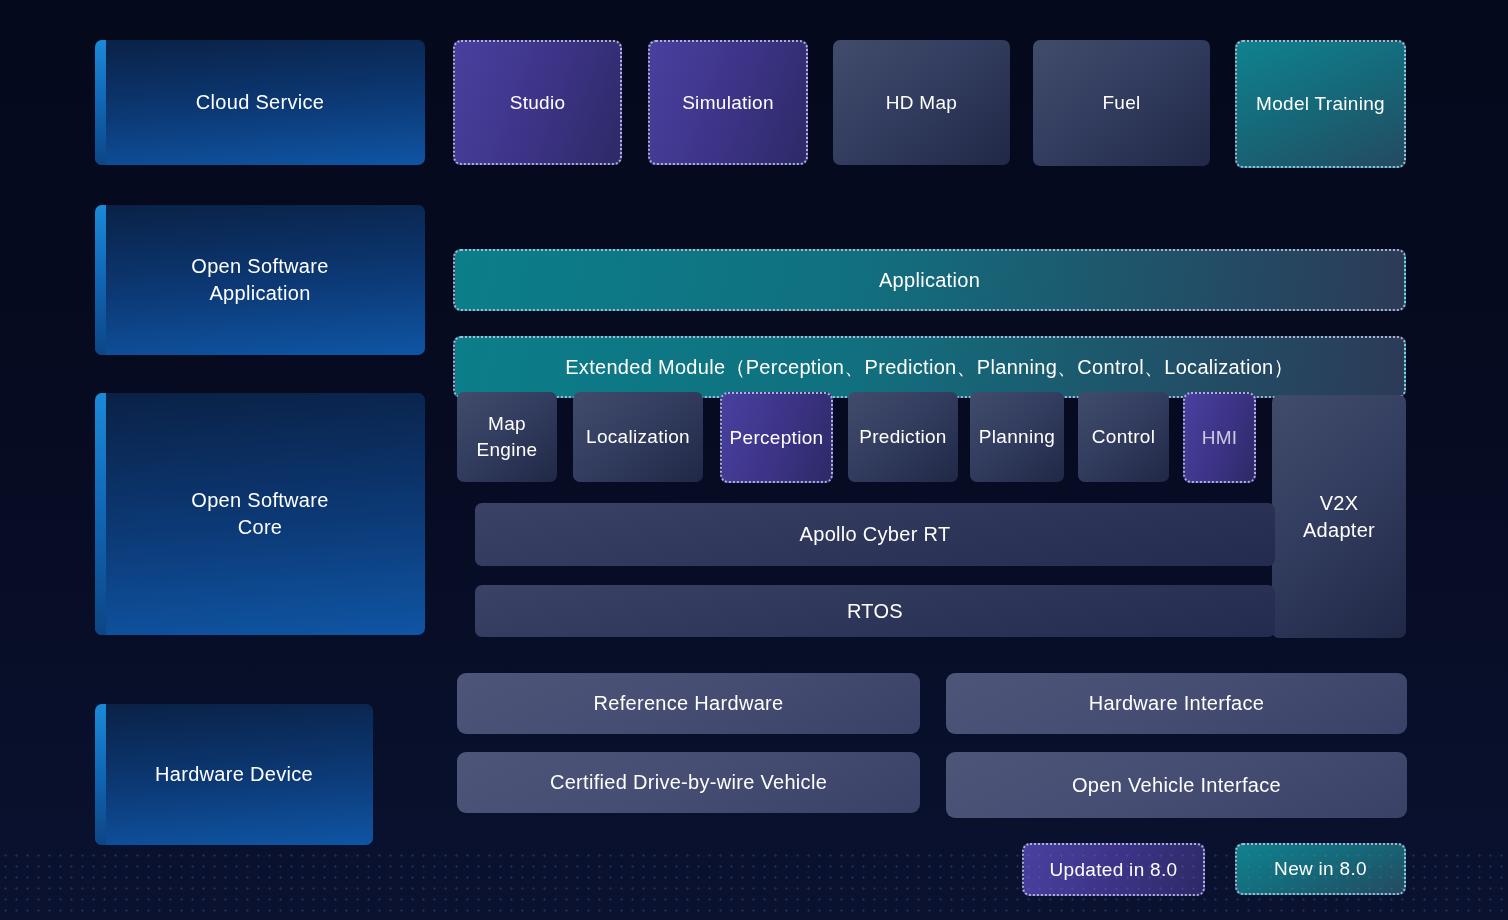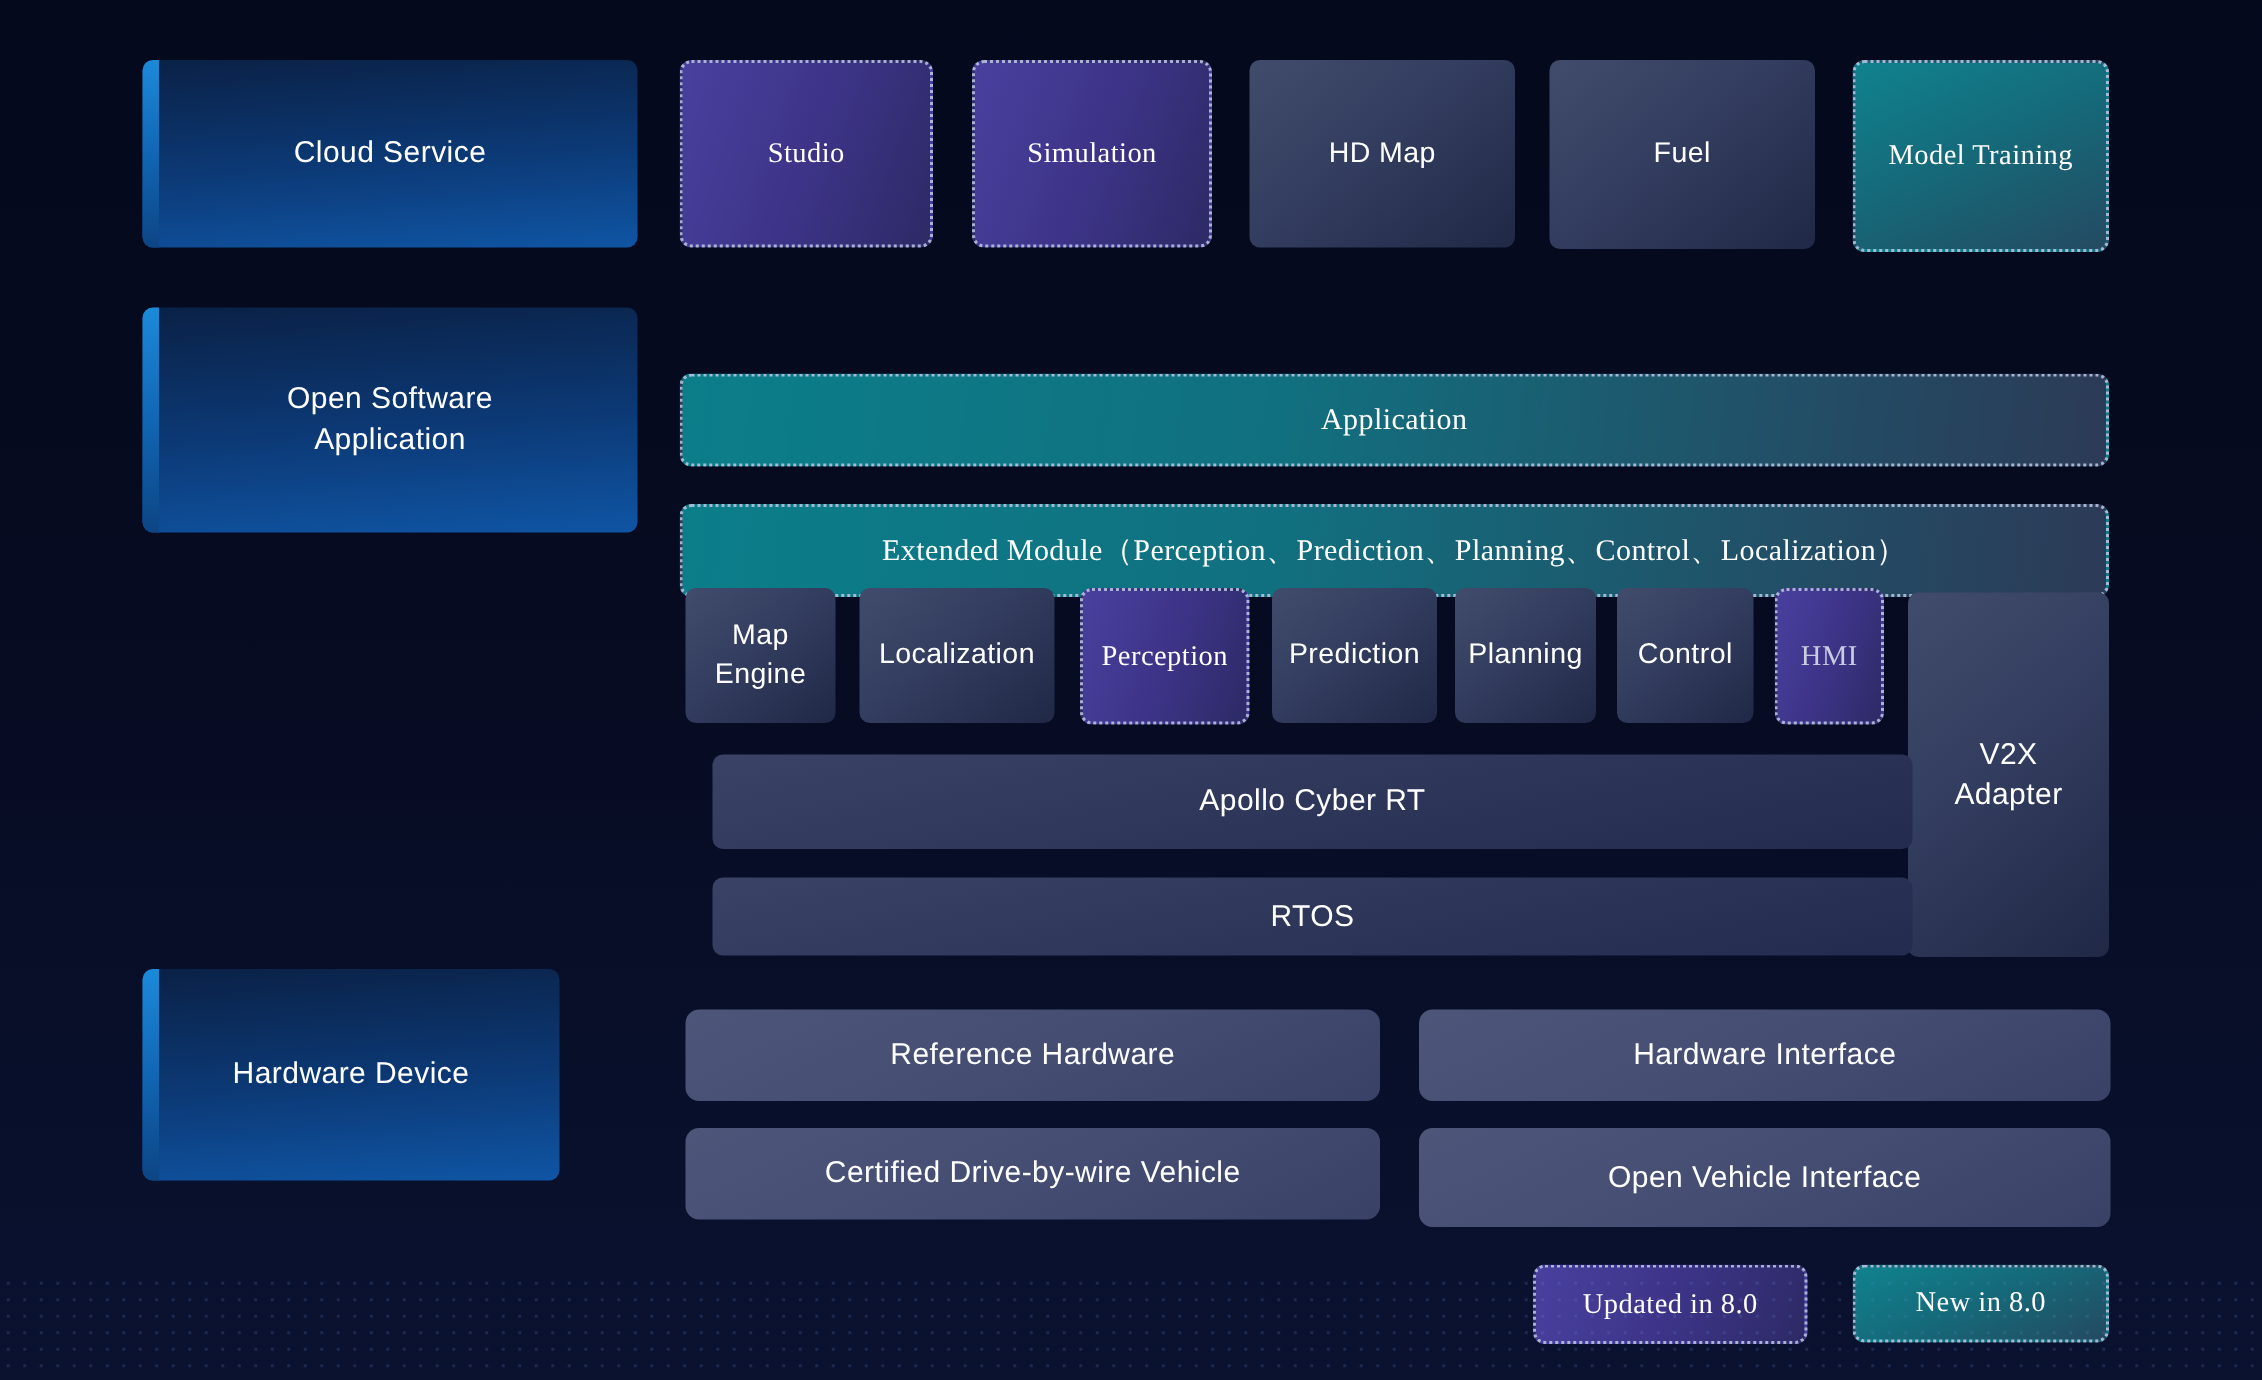--- a/index.html
+++ b/index.html
@@ -36,21 +36,21 @@
   }
   .slate-bar{
     background:linear-gradient(168deg,#3a4366 0%,#2d3558 55%,#232b4e 100%);
     font-size:20px;
     margin-left:18px;
   }
   .hw{
     background:linear-gradient(155deg,#4d5679 0%,#454d72 50%,#3a4166 100%);
     font-size:20px;border-radius:9px;
   }
-  .dotted{border:2px dotted rgba(190,200,228,0.85);border-radius:8px;font-family:Liberation Serif, serif;}
+  .dotted{border:2px dotted rgba(190,200,228,0.85);border-radius:8px;}
   .purple{
     background:linear-gradient(110deg,#49409f 0%,#3d3488 50%,#2d2a66 100%);
     font-size:19px;
   }
   .teal-bar{
     background:linear-gradient(97deg,#0b7e8a 0%,#11707f 42%,#2c3a57 100%);
     font-size:20px;
     margin-top:44px;
   }
   .teal-sm{
@@ -73,21 +73,21 @@
   .localization{left:573px;top:392px;width:130px;height:90px}
   .perception{left:720px;top:392px;width:113px;height:91px}
   .prediction{left:848px;top:392px;width:110px;height:90px}
   .planning{left:970px;top:392px;width:94px;height:90px}
   .control{left:1078px;top:392px;width:91px;height:90px}
   .hmi{left:1183px;top:392px;width:73px;height:91px}
   .v2x{left:1272px;top:395px;width:134px;height:243px;font-size:20px}
   .v2x .lbl{max-width:90px;}
   .cyber-rt{left:457px;top:503px;width:800px;height:63px}
   .rtos{left:457px;top:585px;width:800px;height:52px}
-  .hw-device{left:95px;top:646px;width:278px;height:141px}
+  .hw-device{left:95px;top:704px;width:278px;height:141px}
   .ref-hw{left:457px;top:673px;width:463px;height:61px}
   .hw-if{left:946px;top:673px;width:461px;height:61px}
   .cert-vehicle{left:457px;top:752px;width:463px;height:61px}
   .open-vif{left:946px;top:752px;width:461px;height:66px}
   .legend-updated{left:1022px;top:843px;width:183px;height:53px;font-size:19px}
   .legend-new{left:1235px;top:843px;width:171px;height:52px;font-size:19px}
 </style>
 </head>
 <body>
 
@@ -115,20 +115,23 @@
   <div class="b blue narrow osa">
     <span class="lbl">Open Software Application</span>
   </div>
   <div class="b teal-bar dotted application-bar">
     <span class="lbl">Application</span>
   </div>
   <div class="b teal-bar dotted extended-bar">
     <span class="lbl">Extended Module（Perception、Prediction、Planning、Control、Localization）</span>
   </div>
 
+  <div class="b blue narrow osc">
+    <span class="lbl">Open Software Core</span>
+  </div>
   <div class="b slate map-engine">
     <span class="lbl">Map Engine</span>
   </div>
   <div class="b slate localization">
     <span class="lbl">Localization</span>
   </div>
   <div class="b purple dotted perception">
     <span class="lbl">Perception</span>
   </div>
   <div class="b slate prediction">

